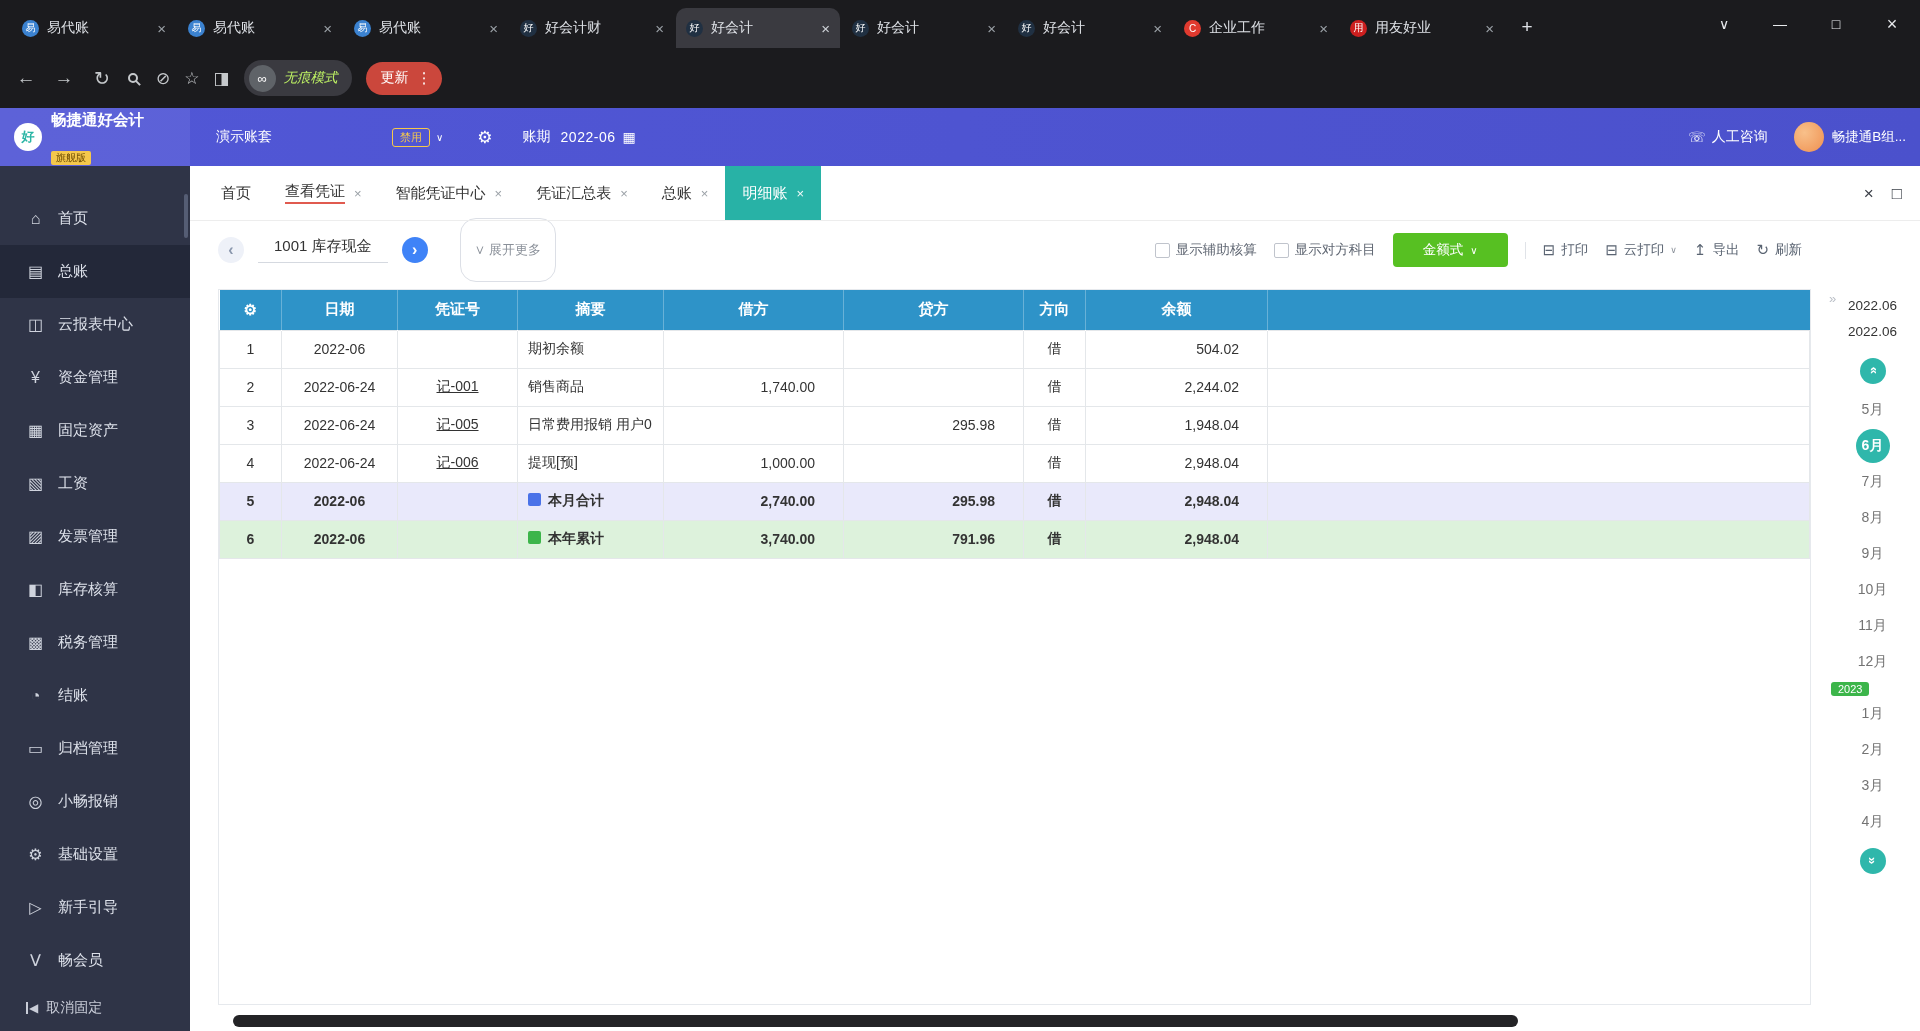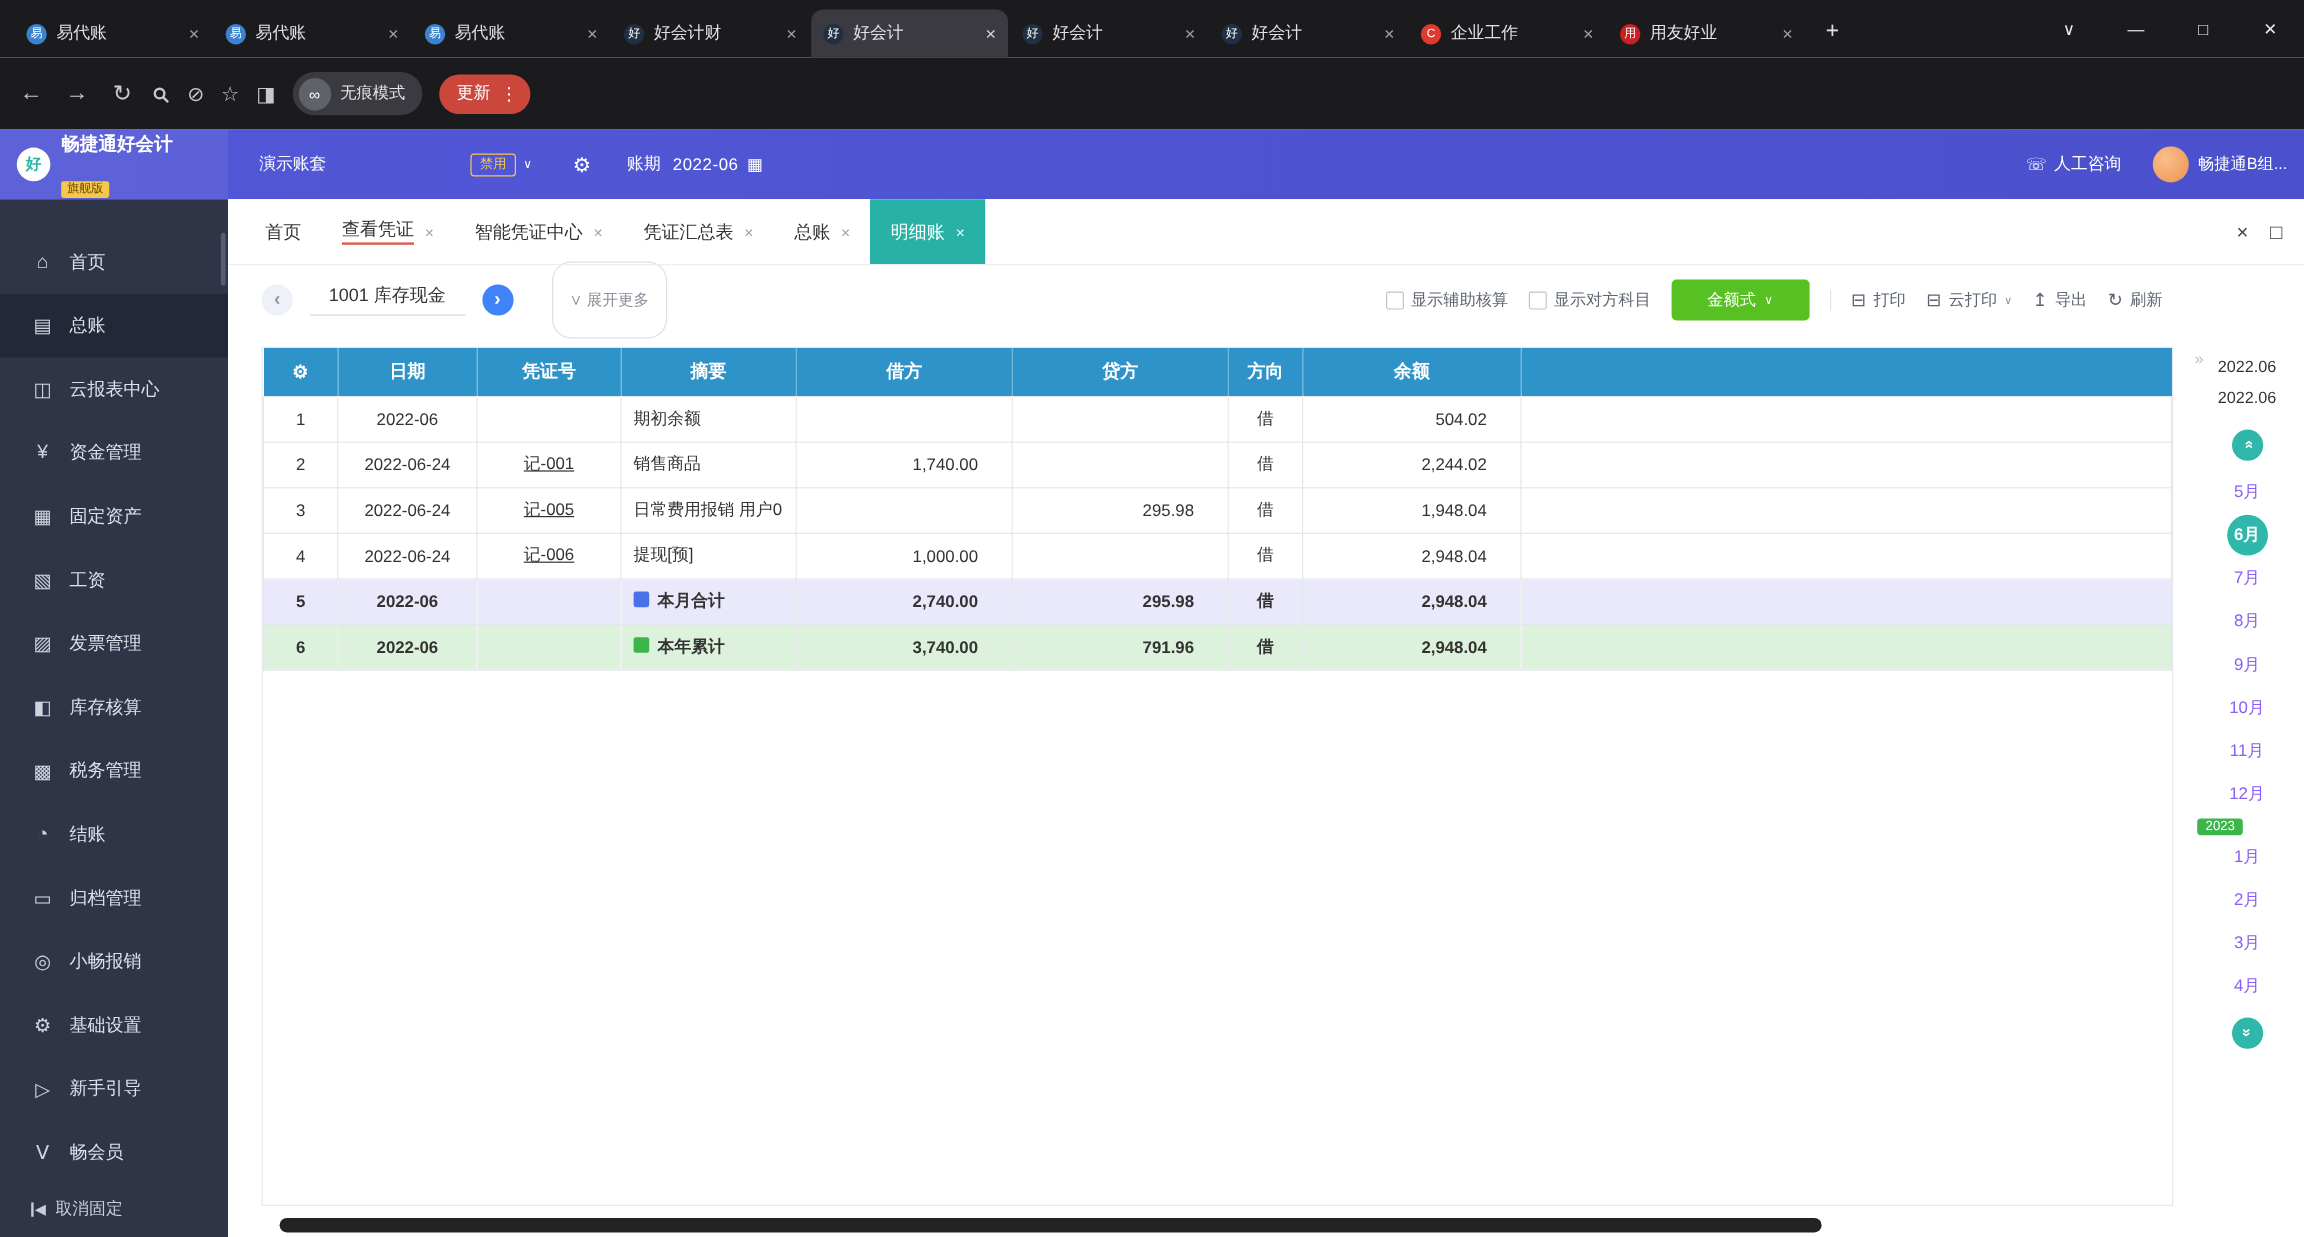--- a/index.html
+++ b/index.html
@@ -24,21 +24,21 @@
   .nav-ic { color:#c6c9cc; font-size:19px; width:24px; text-align:center; }
   .url-pill { flex:1; height:38px; background:#303036; border-radius:19px; display:flex; align-items:center; padding:0 18px; gap:12px; min-width:0; }
   .lock-ic { width:10px; height:8px; background:#c6c9cc; border-radius:2px; position:relative; margin-top:4px; flex:0 0 10px; }
   .lock-ic::before { content:""; position:absolute; left:1px; top:-5px; width:8px; height:6px; border:1.5px solid #c6c9cc; border-bottom:none; border-radius:4px 4px 0 0; }
   .url-text { color:#e8eaed; font-size:15.5px; white-space:nowrap; overflow:hidden; }
   .search-ic { width:10px; height:10px; border:2px solid #c6c9cc; border-radius:50%; position:relative; flex:0 0 10px; margin-right:4px; }
   .search-ic::after { content:""; position:absolute; width:6px; height:2px; background:#c6c9cc; transform:rotate(45deg); right:-5px; bottom:-3px; }
   .bar-ic { color:#c6c9cc; font-size:17px; }
   .incog-chip { height:36px; border-radius:18px; background:#3a3a40; display:flex; align-items:center; gap:8px; padding:0 14px 0 5px; }
   .incog-circle { width:27px; height:27px; border-radius:50%; background:#5f6368; color:#fff; display:flex; align-items:center; justify-content:center; font-size:13px; }
-  .incog-label { color:#e5e5e5; font-size:13.5px; white-space:nowrap; }
+  .incog-label { color:#bef264; font-size:13.5px; white-space:nowrap;font-style:italic; }
   .update-pill { height:33px; background:#cb473c; border-radius:17px; display:flex; align-items:center; gap:8px; padding:0 10px 0 15px; color:#fff; font-size:14px; white-space:nowrap; }
   .update-pill .dots { font-size:15px; }
 
   
   .app-header { height:58px; background:linear-gradient(90deg,#5157d6,#4b51cc); display:flex; align-items:center; flex:0 0 58px; color:#fff; }
   .logo-block { width:190px; height:100%; background:rgba(255,255,255,.07); display:flex; align-items:center; gap:9px; padding-left:14px; flex:0 0 190px; }
   .brand-ic { width:28px; height:28px; border-radius:50%; background:#fff; color:#2ab5a5; font-size:13px; font-weight:bold; display:flex; align-items:center; justify-content:center; flex:0 0 28px; }
   .brand-col { display:flex; flex-direction:column; gap:20px;align-items:center; }
   .brand-title { font-size:15.5px; font-weight:bold; white-space:nowrap; }
   .brand-badge { align-self:flex-start; background:#f5c84c; color:#6b4a00; font-size:10px; padding:0 5px; border-radius:2px; line-height:14px; }
@@ -111,21 +111,21 @@
   .hdr-gear-ic { font-size:15px; }
 
   
   .right-panel { width:95px; flex:0 0 95px; margin-left:14px; position:relative; display:flex; flex-direction:column; align-items:center; padding-top:2px; }
   .panel-collapse { position:absolute; left:4px; top:2px; color:#b9bec6; font-size:13px; }
   .periods { margin-top:2px; text-align:center; color:#333; font-size:13.5px; line-height:1.95; }
   .tl-arrow { width:26px; height:26px; border-radius:50%; background:#2fb7ab; color:#fff; display:flex; align-items:center; justify-content:center; margin:12px 0 8px; }
   .tl-arrow.dn { margin:8px 0 0; }
   .rot-up { display:inline-block; transform:rotate(-90deg); font-size:13px; font-weight:bold; }
   .rot-dn { display:inline-block; transform:rotate(90deg); font-size:13px; font-weight:bold; }
-  .month { height:36px; display:flex; align-items:center; justify-content:center; font-size:14px; color:#8b5cf6; }
+  .month { height:36px; display:flex; align-items:center; justify-content:center; font-size:14px; color:#737373; }
   .month.active { width:34px; height:34px; border-radius:50%; background:#2fb7ab; color:#fff; margin:1px 0; font-weight:bold; }
   .months-col { display:flex; flex-direction:column; align-items:center; }
   .year-badge { align-self:flex-start; margin:2px 0 0 6px; background:#3cb54a; color:#fff; font-size:11px; padding:1px 7px; border-radius:3px; }
 
   .hscroll { position:absolute; left:43px; bottom:4px; width:1285px; height:12px; background:#232326; border-radius:6px; }
 </style>
 </head>
 <body>
 
 <div class="screen">

